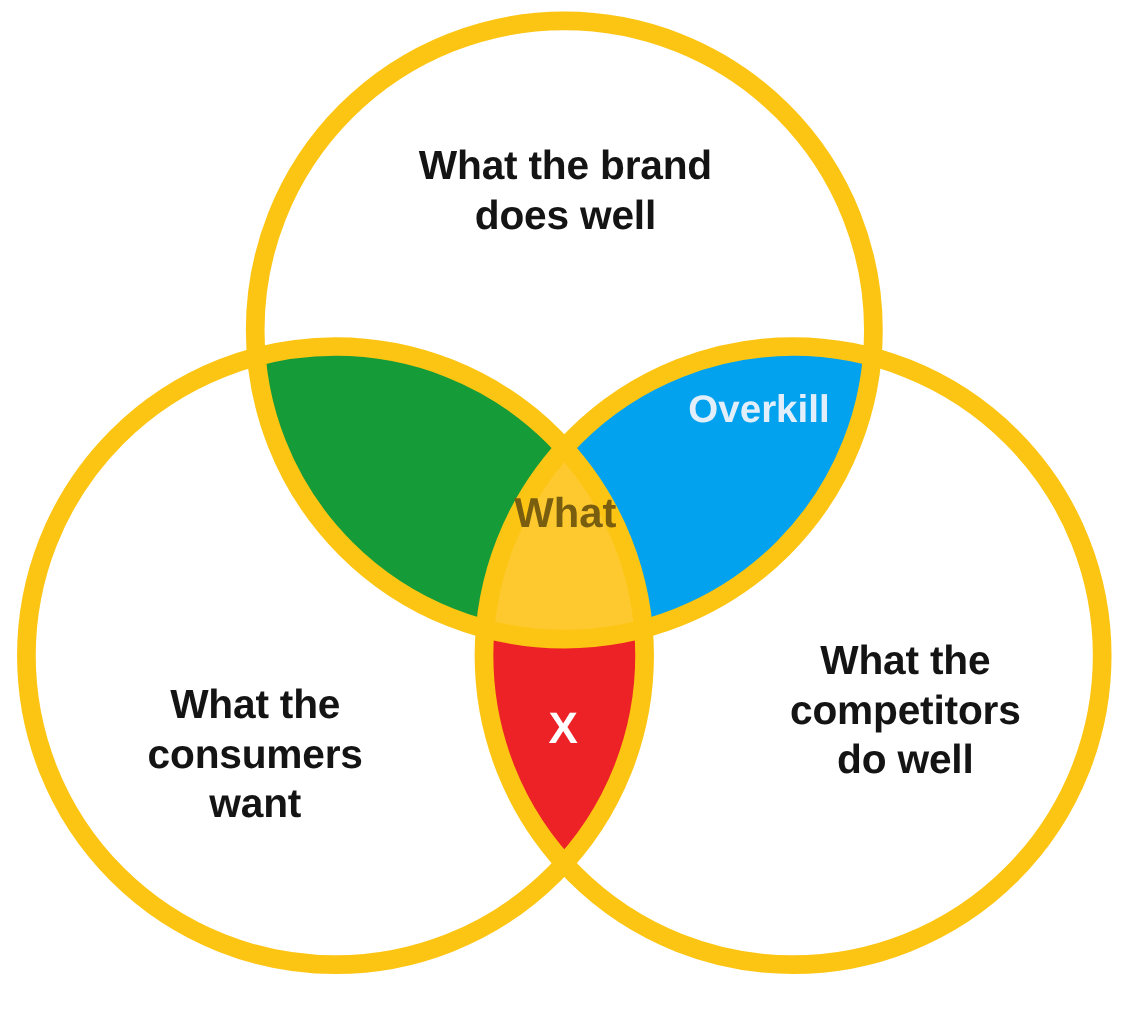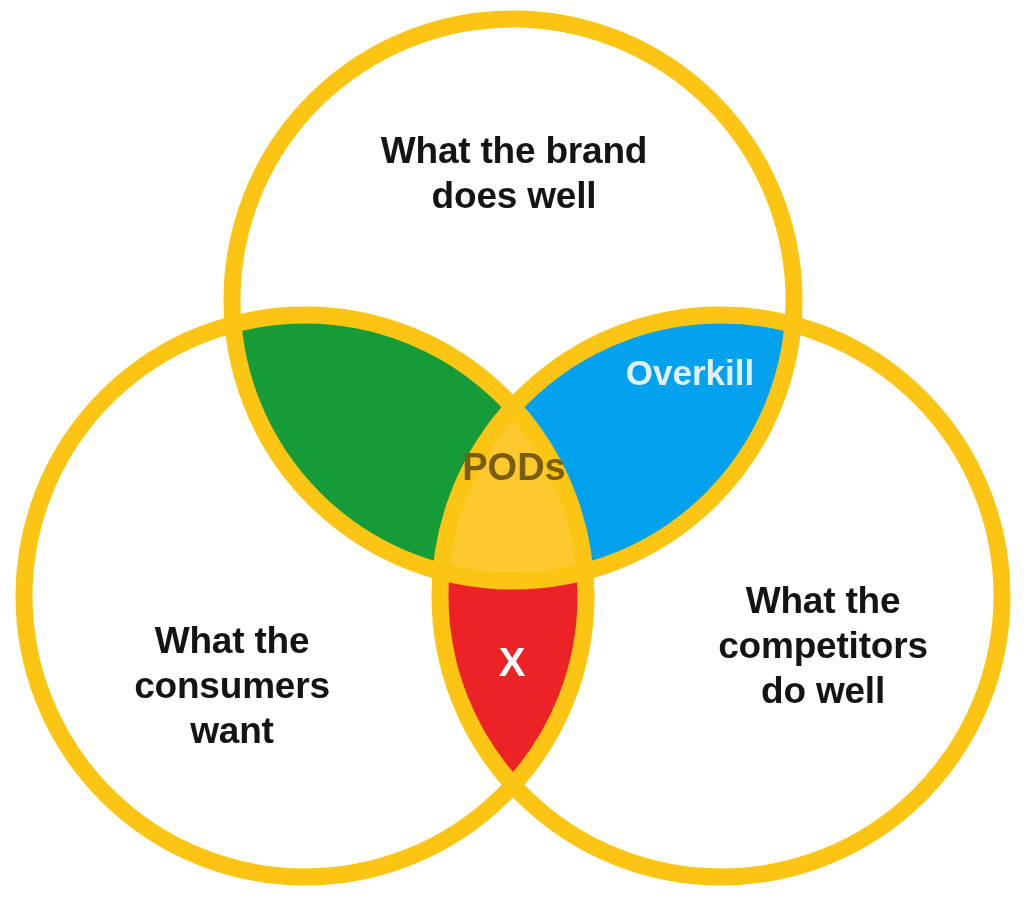--- a/index.html
+++ b/index.html
@@ -150,17 +150,17 @@
 consumers
 want</div>
 
   <div class="venn-label outer-label" id="label-competitors" style="color: rgb(20, 20, 20);">What the
 competitors
 do well</div>
 
 
   <div class="venn-label" id="label-overkill" style="color: rgb(226, 239, 251);">Overkill</div>
 
-  <div class="venn-label" id="label-pops" style="color: rgb(122, 94, 16);">PODs</div>
+  <div class="venn-label" id="label-pops" style="color: rgb(122, 94, 16);">What</div>
 
   <div class="venn-label" id="label-x" style="color: rgb(255, 255, 255);">X</div>
 
 </div>
 
 </body></html>

